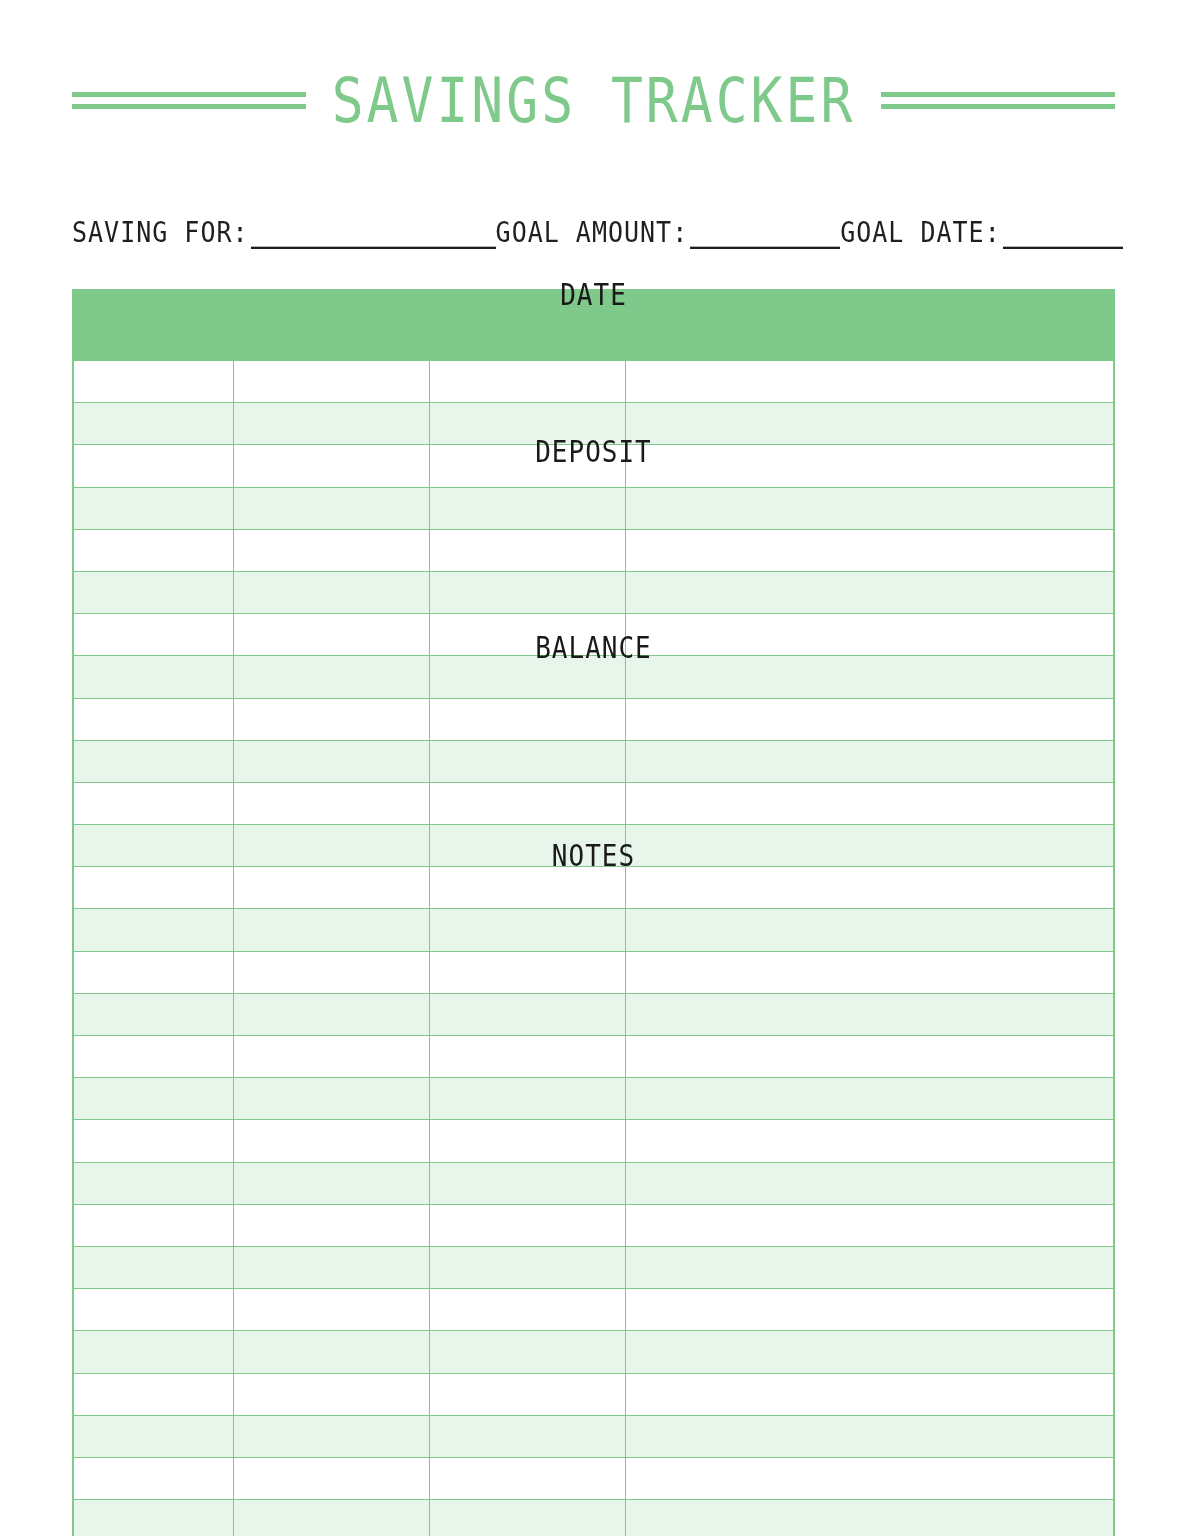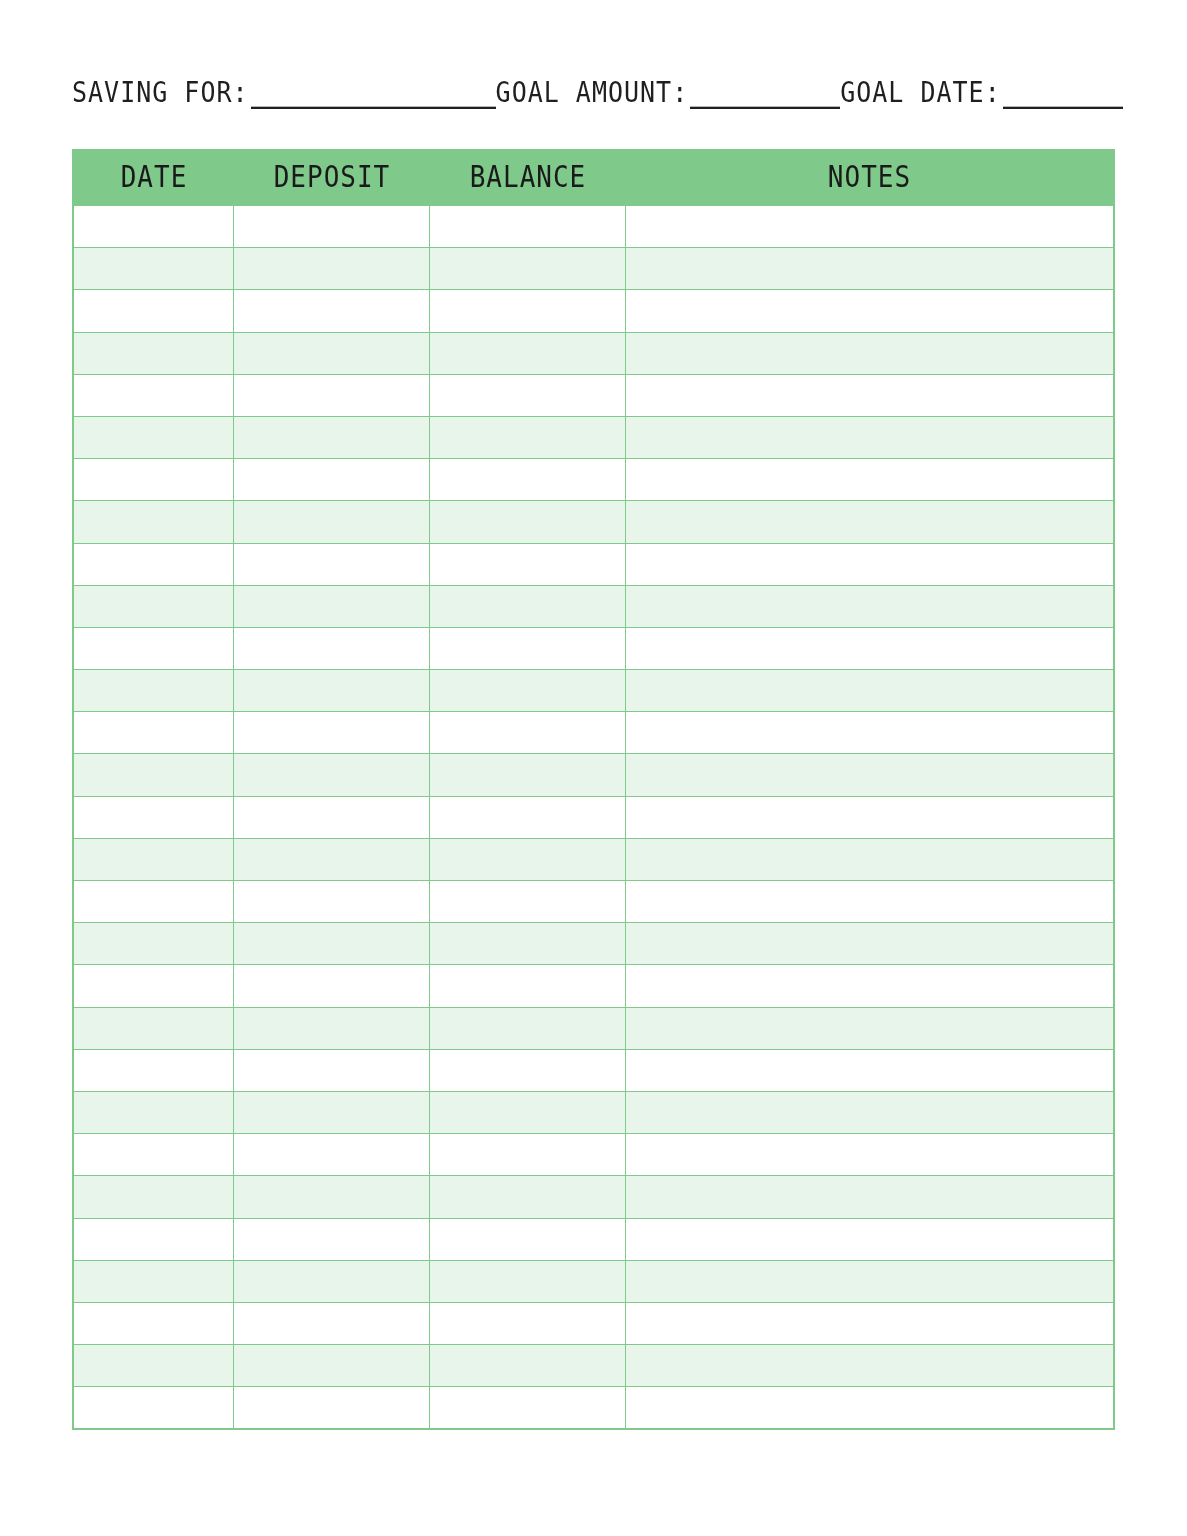--- a/index.html
+++ b/index.html
@@ -89,22 +89,23 @@
   .table {
     margin-top: 40px;
     border: 2px solid #7fc98b;
     border-top: none;
     width: 1043px;
     box-sizing: border-box;
   }
   .thead {
     display: flex;
     background: #7fc98b;
-    height: 56px;
+    height: 71px;
     align-items: center;
+    flex-direction: column;
   }
   .thead .th {
     font-family: "DejaVu Sans Mono", monospace;
     font-size: 26px;
     letter-spacing: 1px;
     color: #1a1a1a;
     text-align: center;
     transform: scaleY(1.15);
   }
   .col-date     { width: 160px; flex: 0 0 160px; }
@@ -124,20 +125,31 @@
     border-right: 1.6px solid #7fc98b;
     height: 100%;
   }
   .cell.last { border-right: none; }
 </style>
 </head>
 <body>
 
 <div class="page">
 
+  <div class="title-row">
+    <div class="rule-group">
+      <div class="rule"></div>
+      <div class="rule"></div>
+    </div>
+    <div class="title-text">SAVINGS TRACKER</div>
+    <div class="rule-group">
+      <div class="rule"></div>
+      <div class="rule"></div>
+    </div>
+  </div>
 
   <div class="fields">
     <div class="field">
       <span class="field-label">SAVING FOR:</span>
       <span class="field-line line-saving"></span>
     </div>
     <div class="gap-a"></div>
     <div class="field">
       <span class="field-label">GOAL AMOUNT:</span>
       <span class="field-line line-goal-amount"></span>

